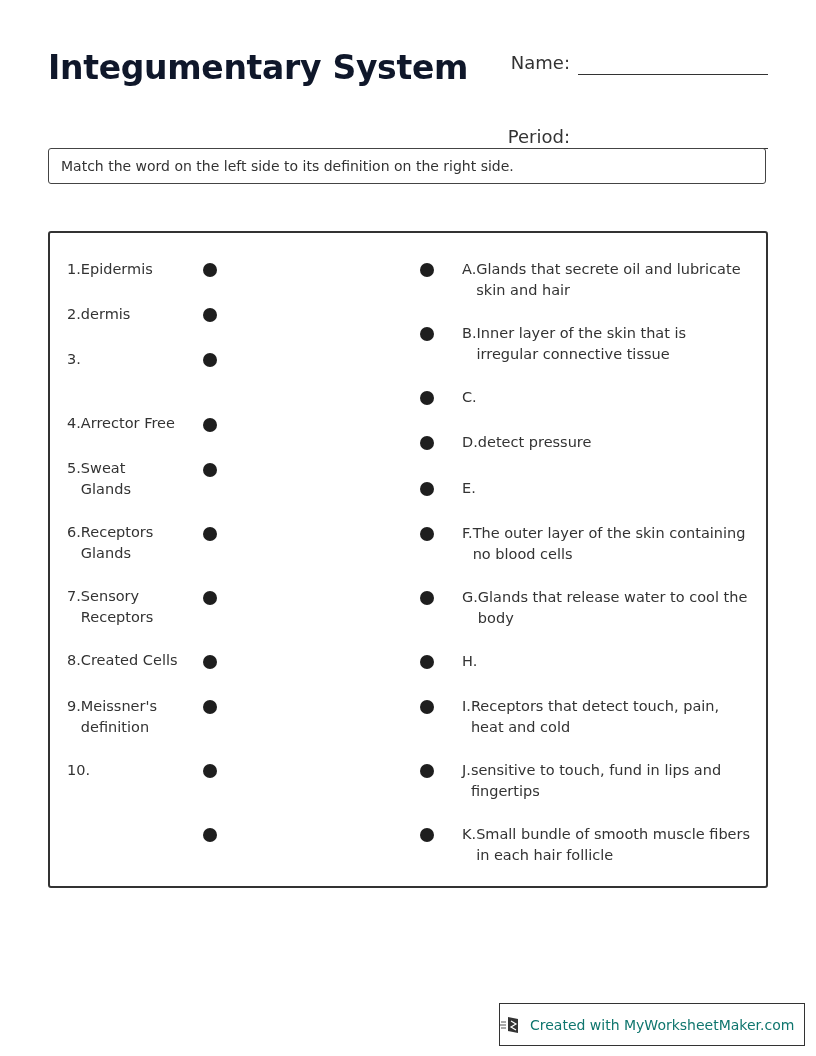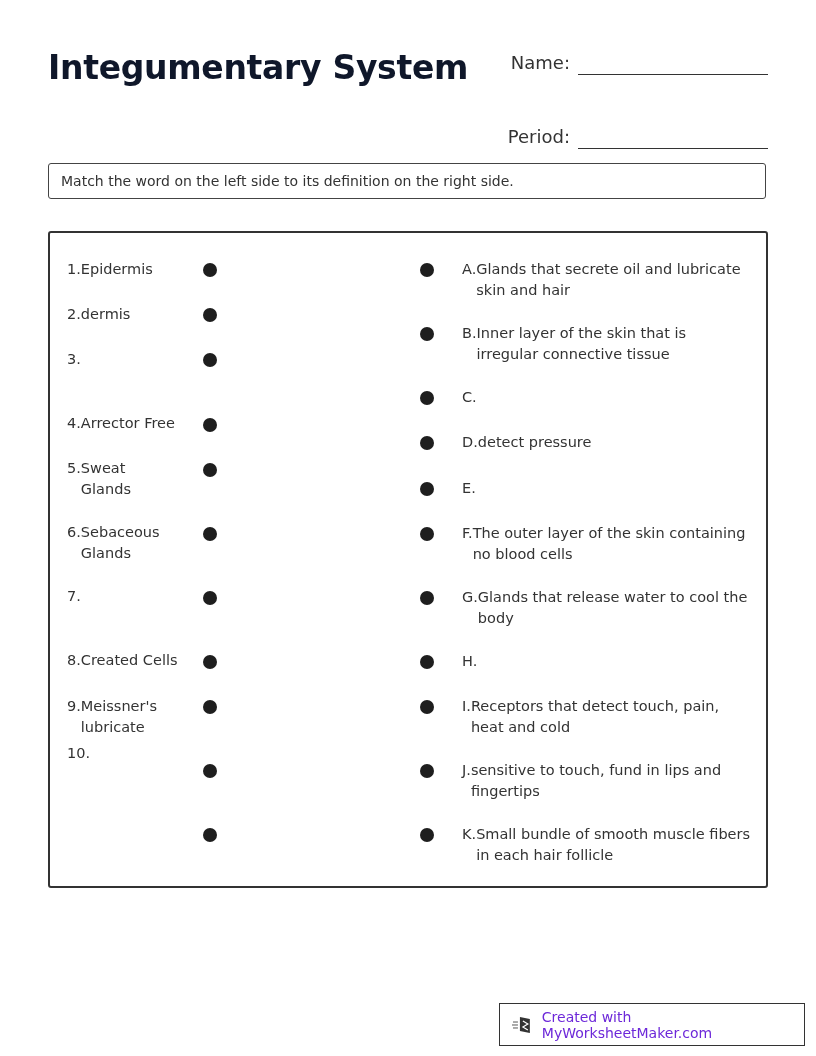--- a/index.html
+++ b/index.html
@@ -3,33 +3,33 @@
 <meta charset="utf-8">
 <style>
   html, body { margin: 0; padding: 0; background: #ffffff; }
   body { width: 816px; height: 1056px; position: relative; font-family: "DejaVu Sans", sans-serif; color: #2b2b2b; overflow: hidden; }
   .title { position: absolute; left: 48px; top: 48px; font-size: 33px; font-weight: bold; color: #0f172a; letter-spacing: -0.3px; }
   .field { position: absolute; right: 48px; display: flex; align-items: flex-start; }
   .field-label { font-size: 18px; color: #333; text-align: right; width: 80px; margin-right: 8px; }
   .field-line { width: 190px; border-bottom: 1.5px solid #333; height: 22px; }
   .field-name { top: 52px; }
   .field-period { top: 90px; margin-top: 36px; }
-  .instructions { position: absolute; left: 48px; top: 163px; width: 718px; height: 36px; border: 1.5px solid #444; border-radius: 3px; box-sizing: border-box; padding: 0 12px; display: flex; align-items: center; font-size: 14px; color: #333; }
+  .instructions { position: absolute; left: 48px; top: 148px; width: 718px; height: 36px; border: 1.5px solid #444; border-radius: 3px; box-sizing: border-box; padding: 0 12px; display: flex; align-items: center; font-size: 14px; color: #333; }
   .match-box { position: absolute; left: 48px; top: 231px; width: 720px; height: 657px; border: 2.5px solid #333; border-radius: 3px; box-sizing: border-box; }
   .item { position: absolute; font-size: 14.5px; line-height: 21px; color: #333; }
   .left-item { left: 17px; width: 120px; }
   .left-item .text-wrap { display: flex; }
   .left-item .n { white-space: pre; }
   .right-item { left: 412px; width: 290px; }
   .right-item .text-wrap { display: flex; }
   .right-item .n { white-space: pre; }
   .dot { position: absolute; width: 14px; height: 14px; border-radius: 50%; background: #1e1e1e; }
   .left-dot { left: 153px; }
   .right-dot { left: 370px; }
-  .footer { position: absolute; left: 499px; top: 1003px; width: 306px; height: 43px; border: 1.5px solid #333; box-sizing: border-box; display: flex; align-items: center; padding-left: 12px; font-size: 14px; color: #6d28d9; }
+  .footer { position: absolute; left: 499px; top: 1003px; width: 306px; height: 43px; border: 1.5px solid #333; box-sizing: border-box; display: flex; align-items: center; font-size: 14px; color: #0f766e; }
   .footer svg { margin-right: 8px; }
 </style>
 </head>
 <body>
 
 <div class="title">Integumentary System</div>
 
 <div class="field field-name">
   <span class="field-label">Name:</span>
   <span class="field-line"></span>
@@ -86,52 +86,53 @@
         <span> </span>
         <span>Sweat Glands</span>
       </div>
     </div>
   <div class="dot left-dot" style="top:230px"></div>
 
   <div class="item left-item" style="top:289px">
       <div class="text-wrap">
         <span class="n">6.</span>
         <span> </span>
-        <span>Sebaceous Glands</span>
+        <span>Receptors Glands</span>
       </div>
     </div>
   <div class="dot left-dot" style="top:294px"></div>
 
   <div class="item left-item" style="top:353px">
       <div class="text-wrap">
         <span class="n">7.</span>
         <span> </span>
+        <span>Sensory Receptors</span>
       </div>
     </div>
   <div class="dot left-dot" style="top:358px"></div>
 
   <div class="item left-item" style="top:417px">
       <div class="text-wrap">
         <span class="n">8.</span>
         <span> </span>
         <span>Created Cells</span>
       </div>
     </div>
   <div class="dot left-dot" style="top:422px"></div>
 
   <div class="item left-item" style="top:463px">
       <div class="text-wrap">
         <span class="n">9.</span>
         <span> </span>
-        <span>Meissner's lubricate</span>
+        <span>Meissner's definition</span>
       </div>
     </div>
   <div class="dot left-dot" style="top:467px"></div>
 
-  <div class="item left-item" style="top:510px">
+  <div class="item left-item" style="top:527px">
       <div class="text-wrap">
         <span class="n">10.</span>
         <span> </span>
       </div>
     </div>
   <div class="dot left-dot" style="top:531px"></div>
 
   <div class="dot left-dot" style="top:595px"></div>
 
   <div class="dot right-dot" style="top:30px"></div>

